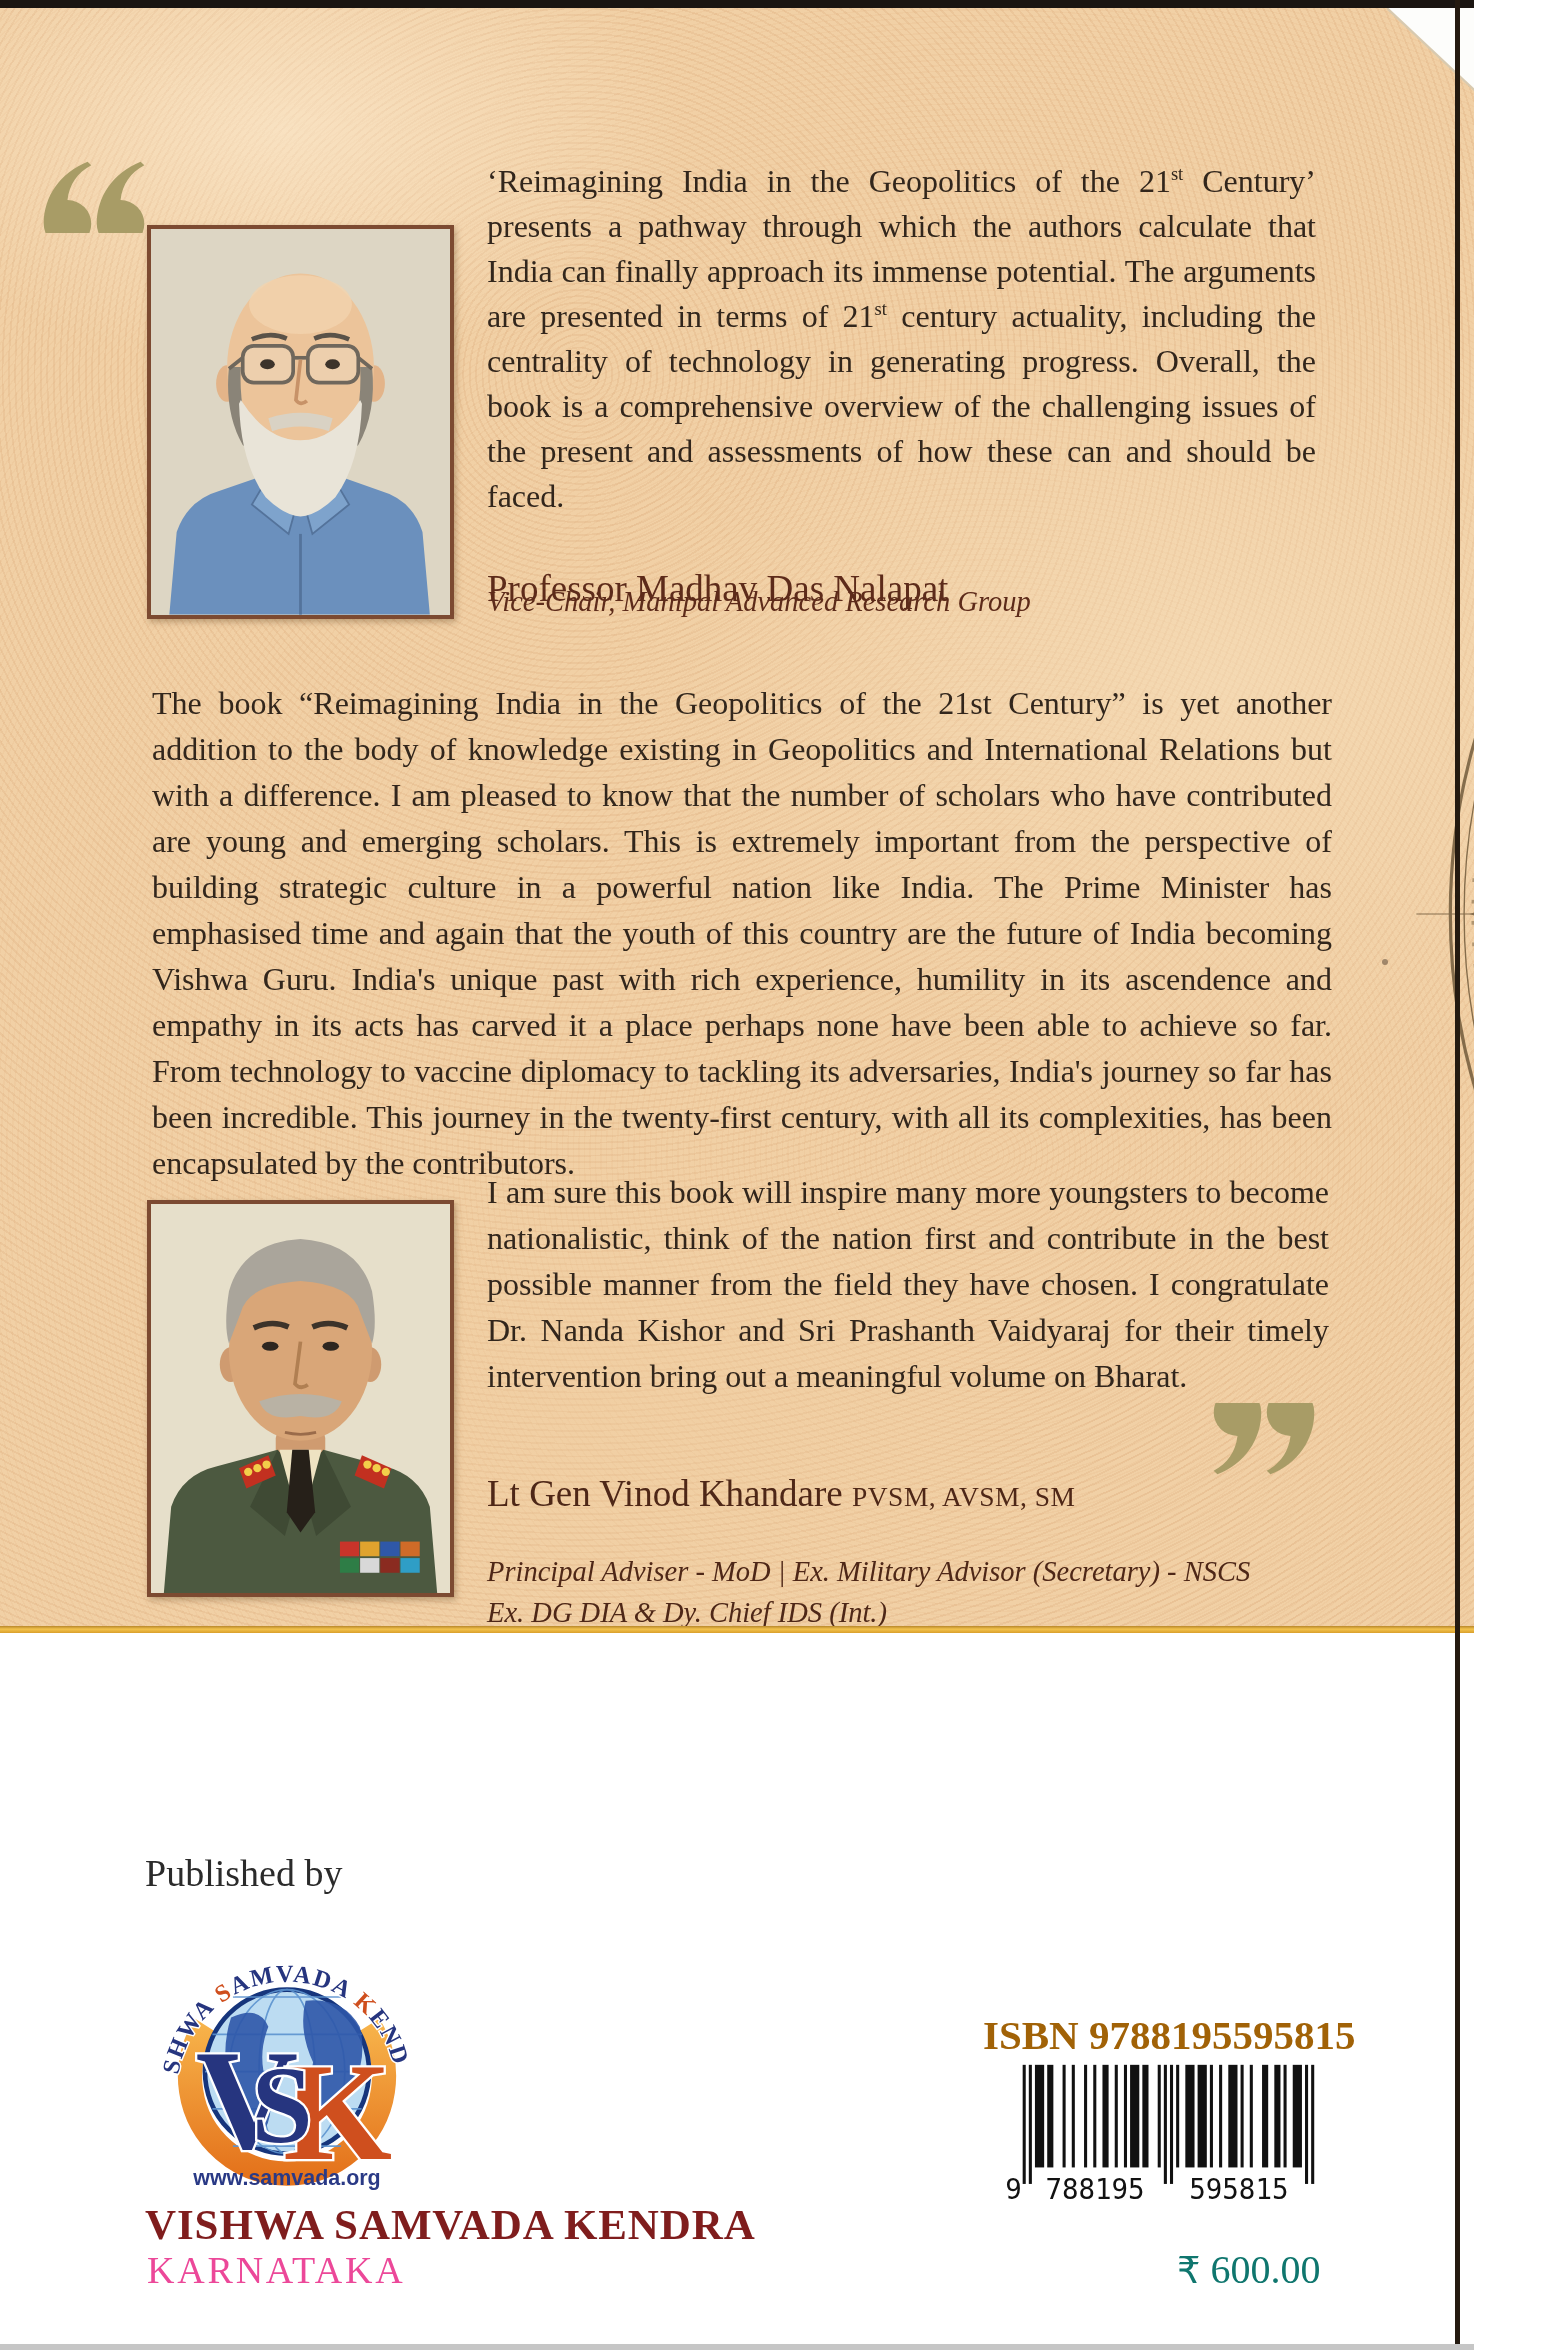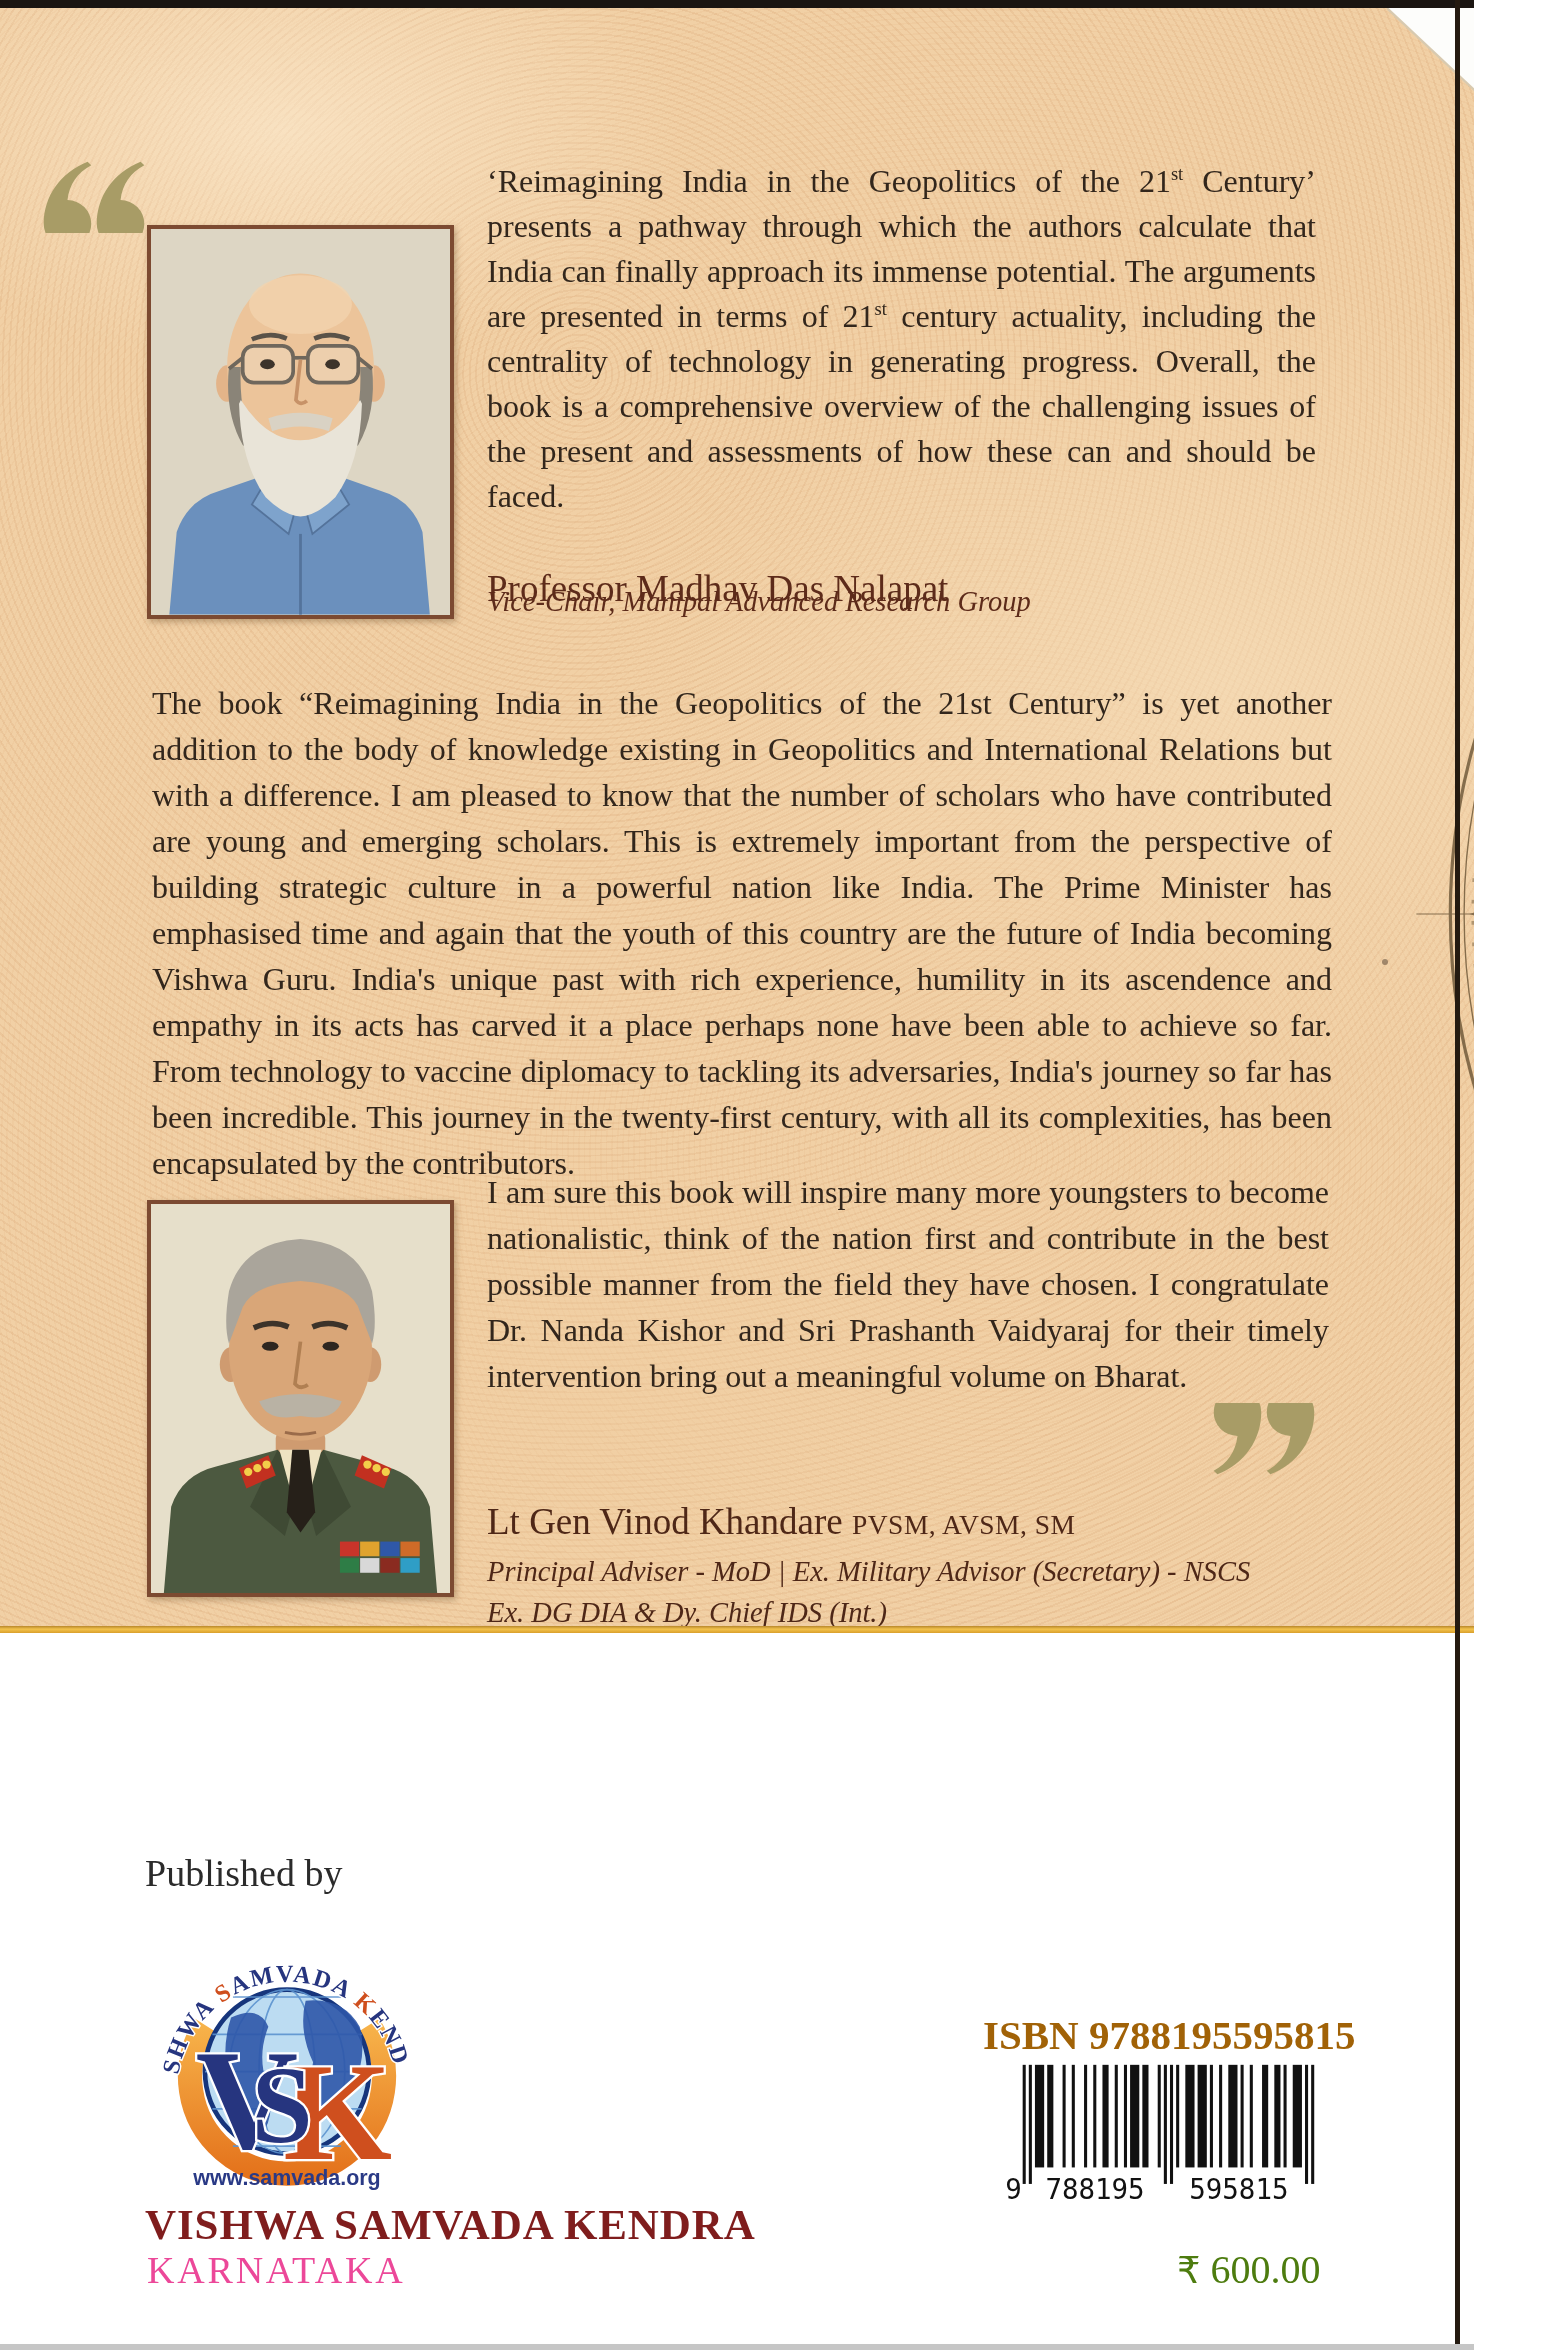--- a/index.html
+++ b/index.html
@@ -31,38 +31,38 @@
   
   .body-text{color:#32261c;font-size:32px;line-height:45px;text-align:justify;z-index:2;}
   sup.st{font-size:.58em;vertical-align:super;line-height:0;}
   #quote1{left:152px;top:159px;width:1164px;}
   #quote1 .photo-spacer{float:left;width:335px;height:395px;margin-top:66px;}
   #para2{left:152px;top:680px;width:1180px;line-height:46px;}
   #para3{left:487px;top:1169px;width:842px;line-height:46px;}
 
   .attrib-name{color:#5d2b1a;font-size:37px;z-index:2;}
   .attrib-title{color:#5d2b1a;font-style:italic;font-size:28.5px;z-index:2;}
-  #attrib2-name{color:#4e2717;font-size:37px;z-index:2;margin-top:28px;}
+  #attrib2-name{color:#4e2717;font-size:37px;z-index:2;}
   #attrib2-name .honors{font-size:27.5px;letter-spacing:0.5px;}
   .attrib2-line{color:#4e2717;font-style:italic;font-size:28.5px;z-index:2;margin-top:32px;}
 
   .photo-frame{border:4.6px solid #7c4a31;box-shadow:1.8px 2.8px 6.4px rgba(90,60,30,.35);
     z-index:2;background:#ddd6c4;line-height:0;}
 
   .quote-glyph{z-index:2;}
 
   
   #published-by{left:145px;top:1851px;font-size:38px;color:#2b2b2b;z-index:2;}
   #vsk-logo{left:147px;top:1915px;z-index:2;}
   #publisher-name{left:145px;top:2200px;font-size:43px;font-weight:bold;color:#7f1d1d;
     letter-spacing:0.9px;z-index:2;}
   #publisher-region{left:147px;top:2248px;font-size:38px;color:#ec4899;letter-spacing:2.8px;z-index:2;}
   #isbn-label{left:983px;top:2011px;font-size:41px;font-weight:bold;color:#a16207;z-index:2;}
   #barcode-wrap{left:1006px;top:2063px;z-index:2;}
-  #price{left:1177px;top:2246px;font-size:40px;color:#4d7c0f;z-index:2;}
+  #price{left:1177px;top:2246px;font-size:40px;color:#0f766e;z-index:2;}
   #price .rupee{font-family:"DejaVu Sans",sans-serif;font-size:37px;}
   .bc-digit{font-family:"DejaVu Sans Mono",monospace;font-size:30px;fill:#111;}
 </style>
 </head>
 <body>
 
 <div id="page">
 
   <div class="abs" id="cover-bg"></div>
   <div class="abs" id="white-bottom"></div>

